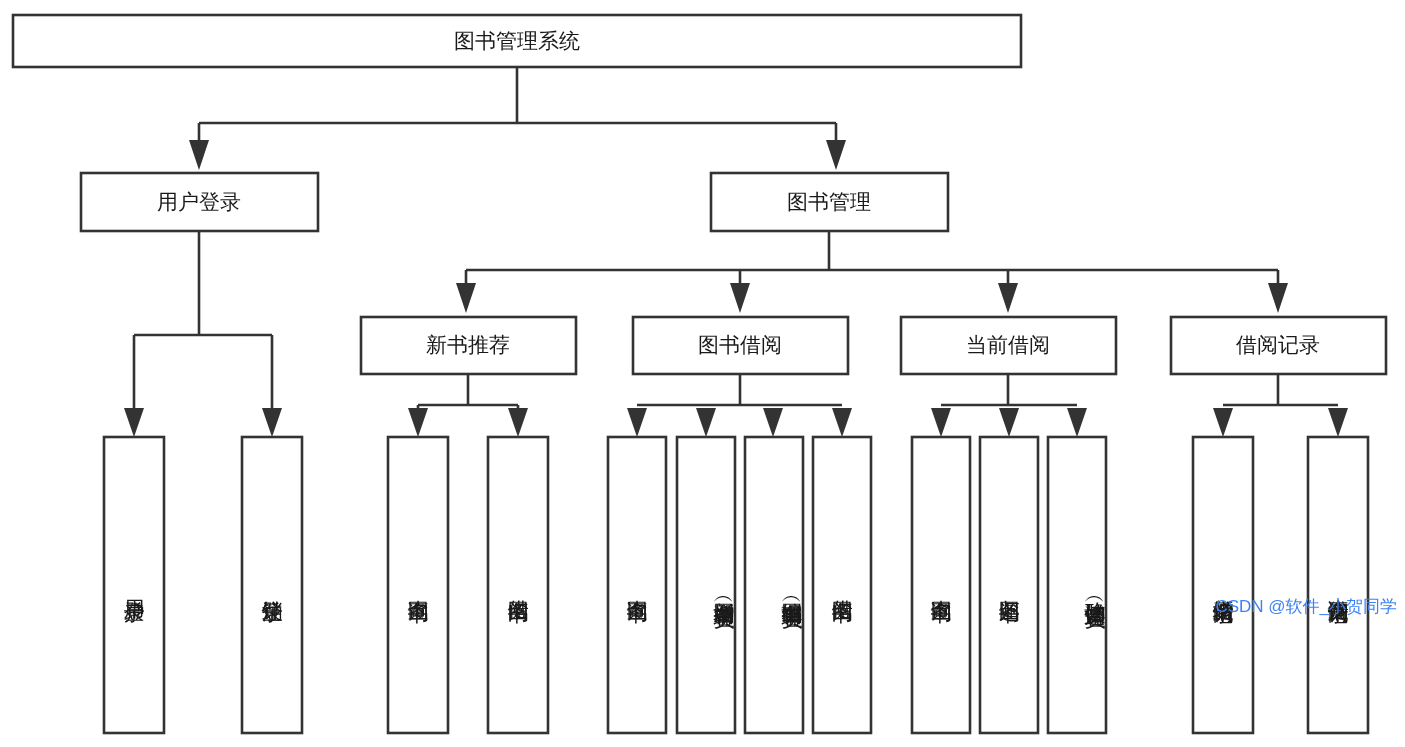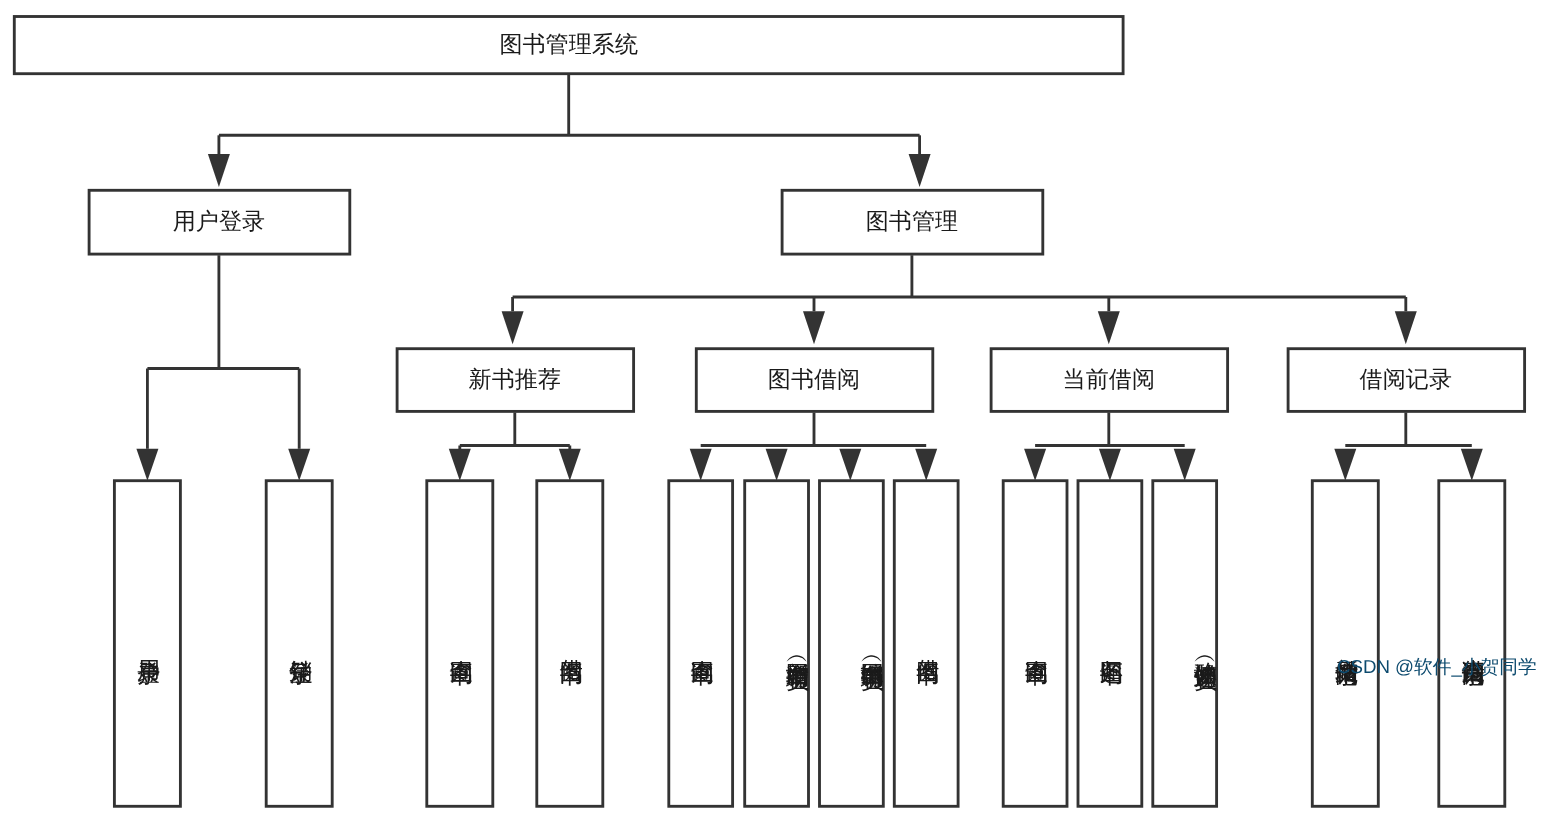--- a/index.html
+++ b/index.html
@@ -60,21 +60,21 @@
     text-align: center;
     white-space: nowrap;
     pointer-events: none;
   }
   .watermark {
     position: absolute;
     right: 8px;
     bottom: 6px;
     font-family: "Liberation Sans", "DejaVu Sans", sans-serif;
     font-size: 17px;
-    color: #0c4a6e;
+    color: #3b82f6;
     white-space: nowrap;
     user-select: none;
   }
 </style>
 </head>
 <body>
 
 <div id="diagram-root">
 
   <svg class="flow" viewBox="0 0 1405 747">

